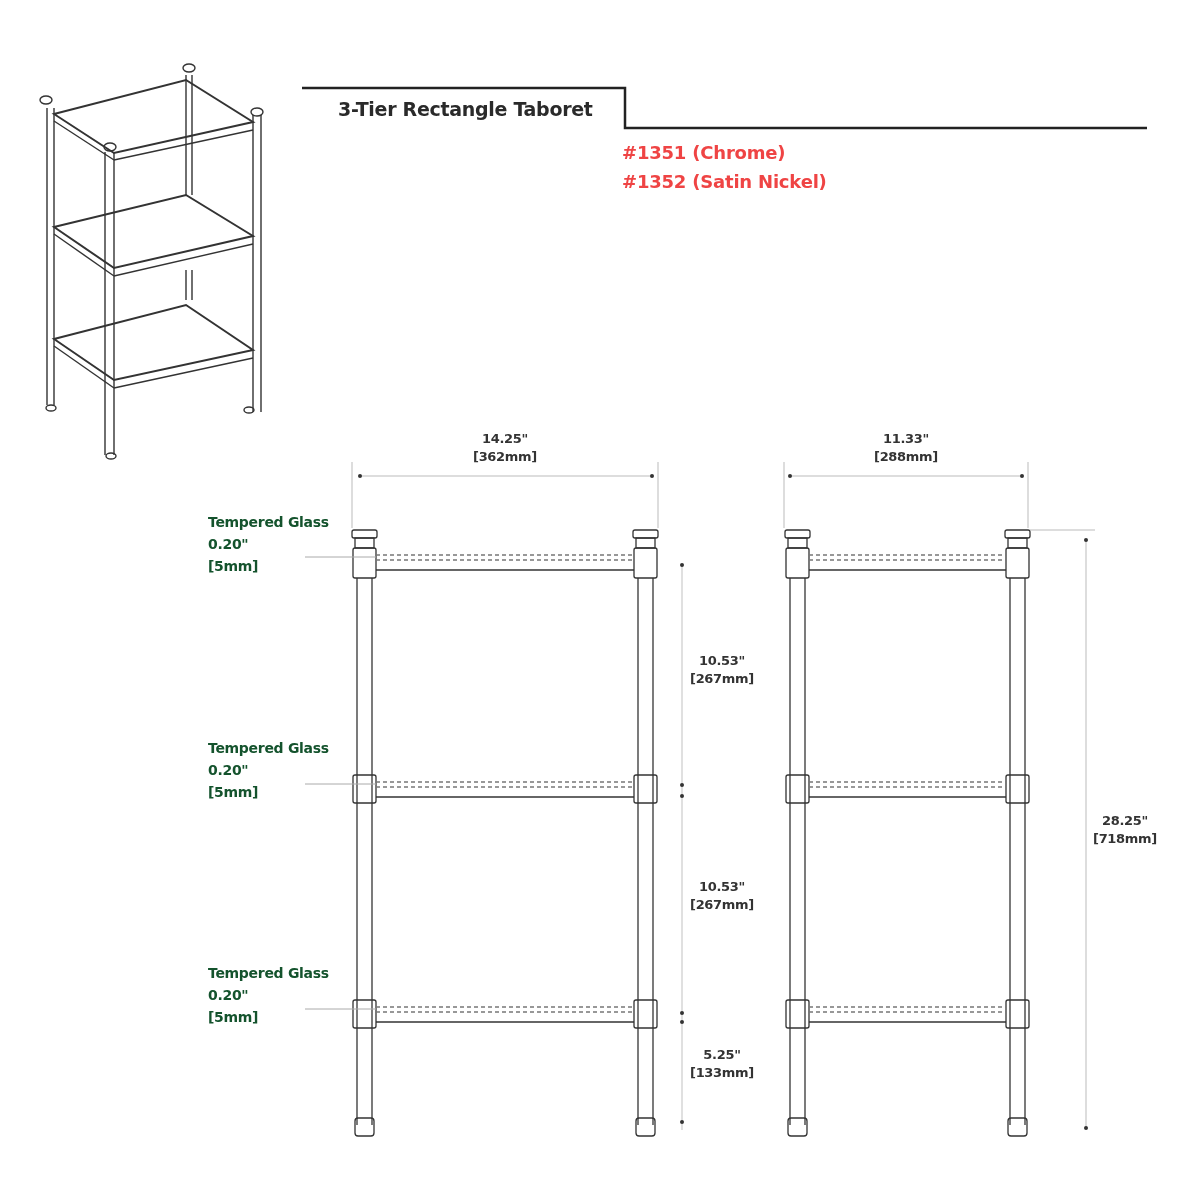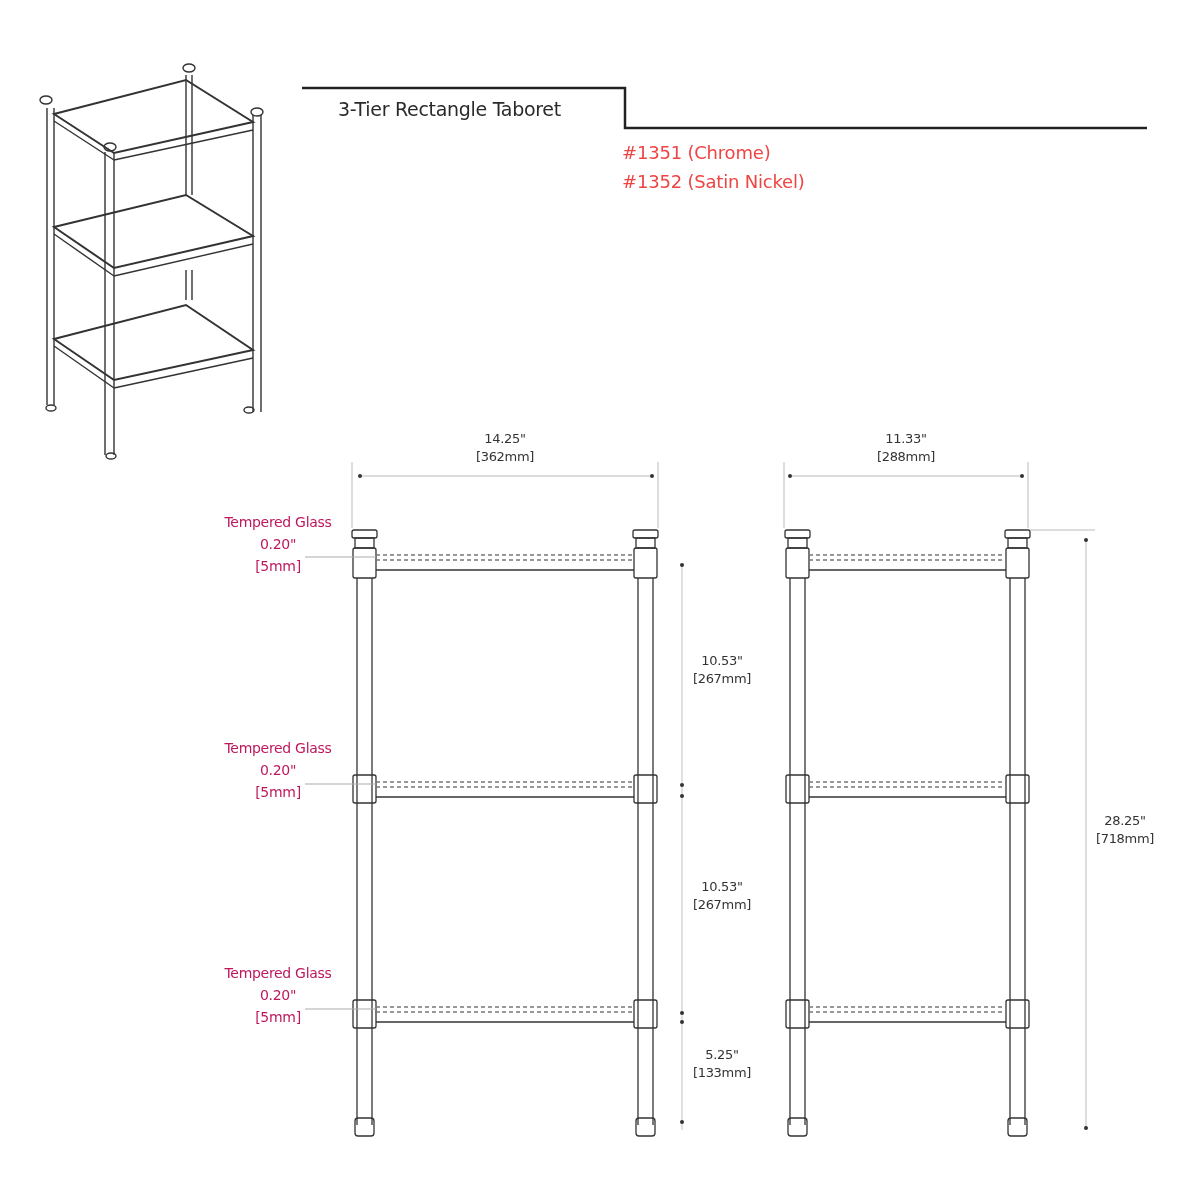--- a/index.html
+++ b/index.html
@@ -1,22 +1,22 @@
 <!DOCTYPE html>
 <html><head>
   <meta charset="utf-8">
   <style>
     html, body { margin: 0; padding: 0; background: #ffffff; }
     body { width: 1200px; height: 1200px; position: relative; overflow: hidden;
            font-family: "DejaVu Sans", "Liberation Sans", sans-serif; color: #222; }
-    .abs { position: absolute; }
+    .abs { position: absolute; font-weight: bold; }
     .title { left: 338px; top: 98px; font-size: 19px; color: #2a2a2a; letter-spacing: -0.3px; }
     .model { left: 622px; font-size: 18px; color: #ef4444; letter-spacing: -0.2px; }
     .dim { font-size: 13px; color: #333; text-align: center; line-height: 18px; letter-spacing: -0.3px; }
-    .glass { font-size: 14px; color: #be185d; text-align: center; line-height: 22px; letter-spacing: -0.3px; width: 140px; }
+    .glass { font-size: 14px; color: #14532d; text-align: left; line-height: 22px; letter-spacing: -0.3px; width: 140px; }
     svg { position: absolute; left: 0; top: 0; }
   </style>
 </head>
 <body>
 
 <svg width="1200" height="1200">
 
   <polyline points="302,88 625,88 625,128 1147,128" fill="none" stroke="#222" stroke-width="2.5"></polyline>
 
   <g stroke="#333" stroke-width="1.4" fill="none">

